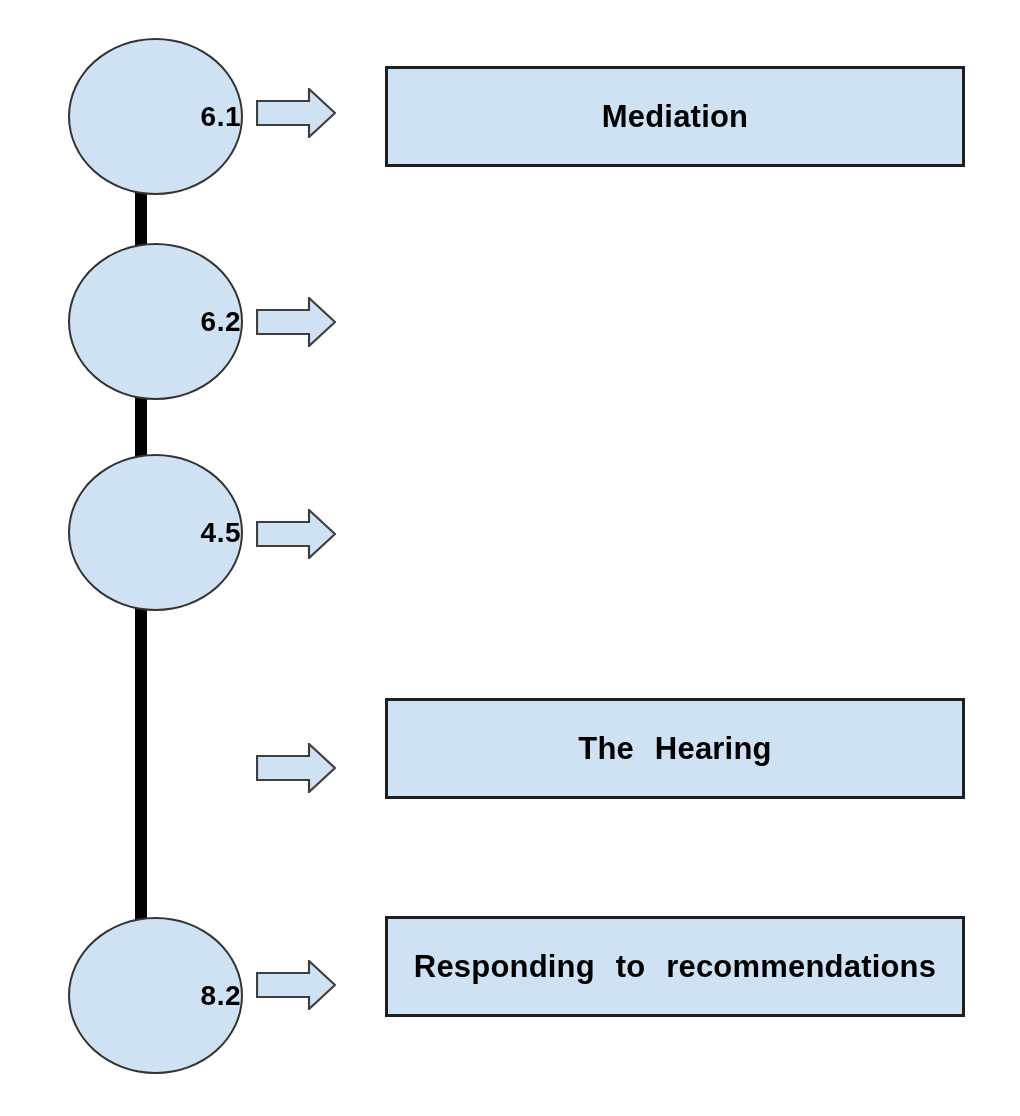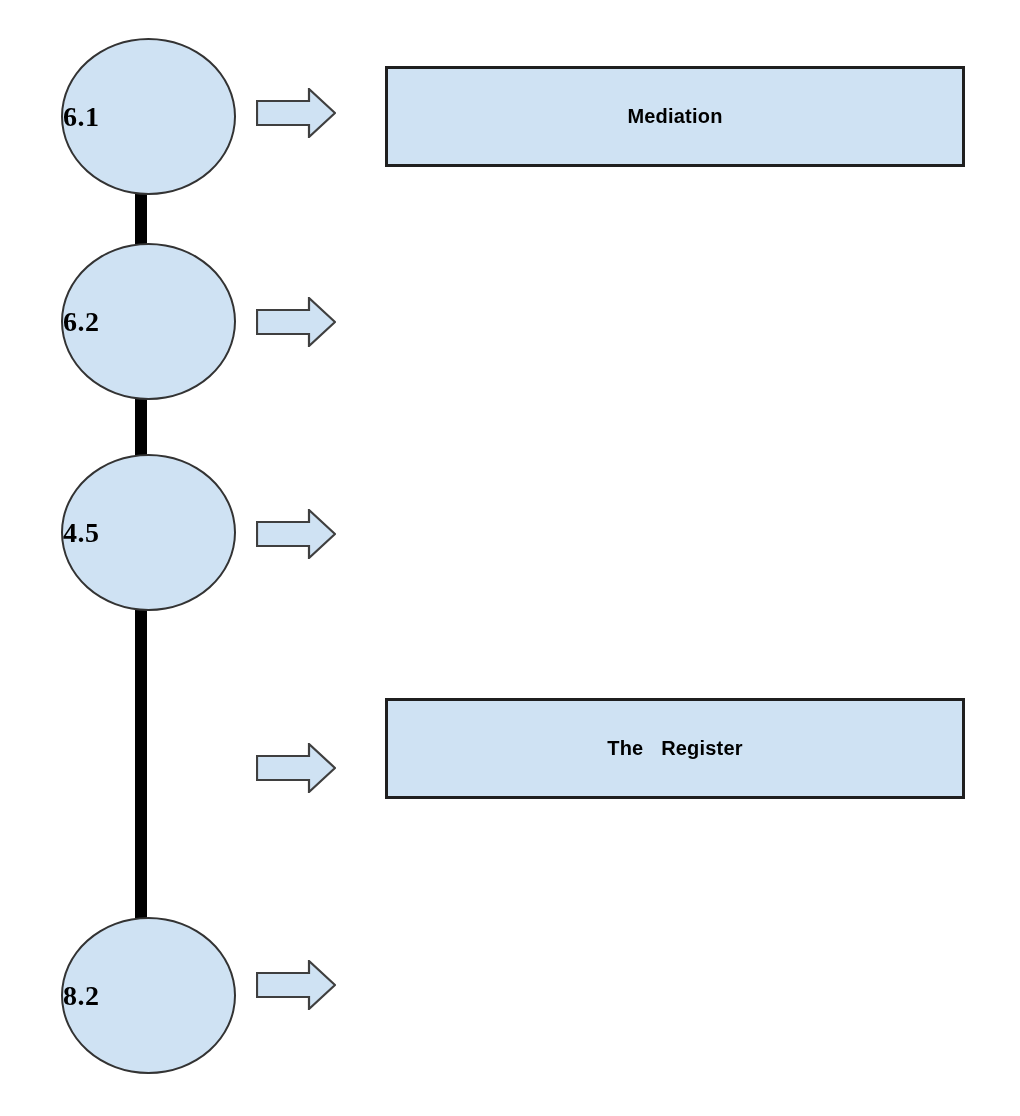--- a/index.html
+++ b/index.html
@@ -25,32 +25,31 @@
   }
   .connector{
     position:absolute;
     left:135px;
     width:12px;
     background:var(--connector);
     z-index:1;
   }
   .step-circle{
     position:absolute;
-    left:61px;
+    left:68px;
     width:175px;
     height:157px;
     border-radius:50%;
     background:var(--shape-fill);
     border:2px solid var(--circle-border);
     box-sizing:border-box;
     display:flex;
     align-items:center;
-    justify-content:flex-start;
+    justify-content:flex-end;
     z-index:2;
-    font-family:Liberation Serif, serif;
   }
   .circle-label{
     font-size:28px;
     font-weight:700;
     color:var(--text);
     letter-spacing:0.5px;
   }
   .arrow{
     position:absolute;
     left:256px;
@@ -71,21 +70,21 @@
     height:101px;
     background:var(--shape-fill);
     border:3px solid var(--box-border);
     box-sizing:border-box;
     display:flex;
     align-items:center;
     justify-content:center;
     z-index:2;
   }
   .box-label{
-    font-size:20px;
+    font-size:31px;
     font-weight:700;
     color:var(--text);
     word-spacing:12px;
     letter-spacing:0.2px;
     white-space:pre;
     text-align:center;
   }
 </style>
 </head>
 <body>
@@ -118,23 +117,26 @@
     <span class="circle-label">4.5</span>
   </div>
   <svg class="arrow" style="top:509px" viewBox="0 0 80 50">
     <polygon points="1,13 53,13 53,1 79,25 53,49 53,37 1,37"></polygon>
   </svg>
 
   <svg class="arrow" style="top:743px" viewBox="0 0 80 50">
     <polygon points="1,13 53,13 53,1 79,25 53,49 53,37 1,37"></polygon>
   </svg>
   <div class="step-box" style="top:698px">
-    <span class="box-label">The Register</span>
+    <span class="box-label">The Hearing</span>
   </div>
 
   <div class="step-circle" style="top:917px">
     <span class="circle-label">8.2</span>
   </div>
   <svg class="arrow" style="top:960px" viewBox="0 0 80 50">
     <polygon points="1,13 53,13 53,1 79,25 53,49 53,37 1,37"></polygon>
   </svg>
+  <div class="step-box" style="top:916px">
+    <span class="box-label">Responding to recommendations</span>
+  </div>
 
 </div>
 
 </body></html>

